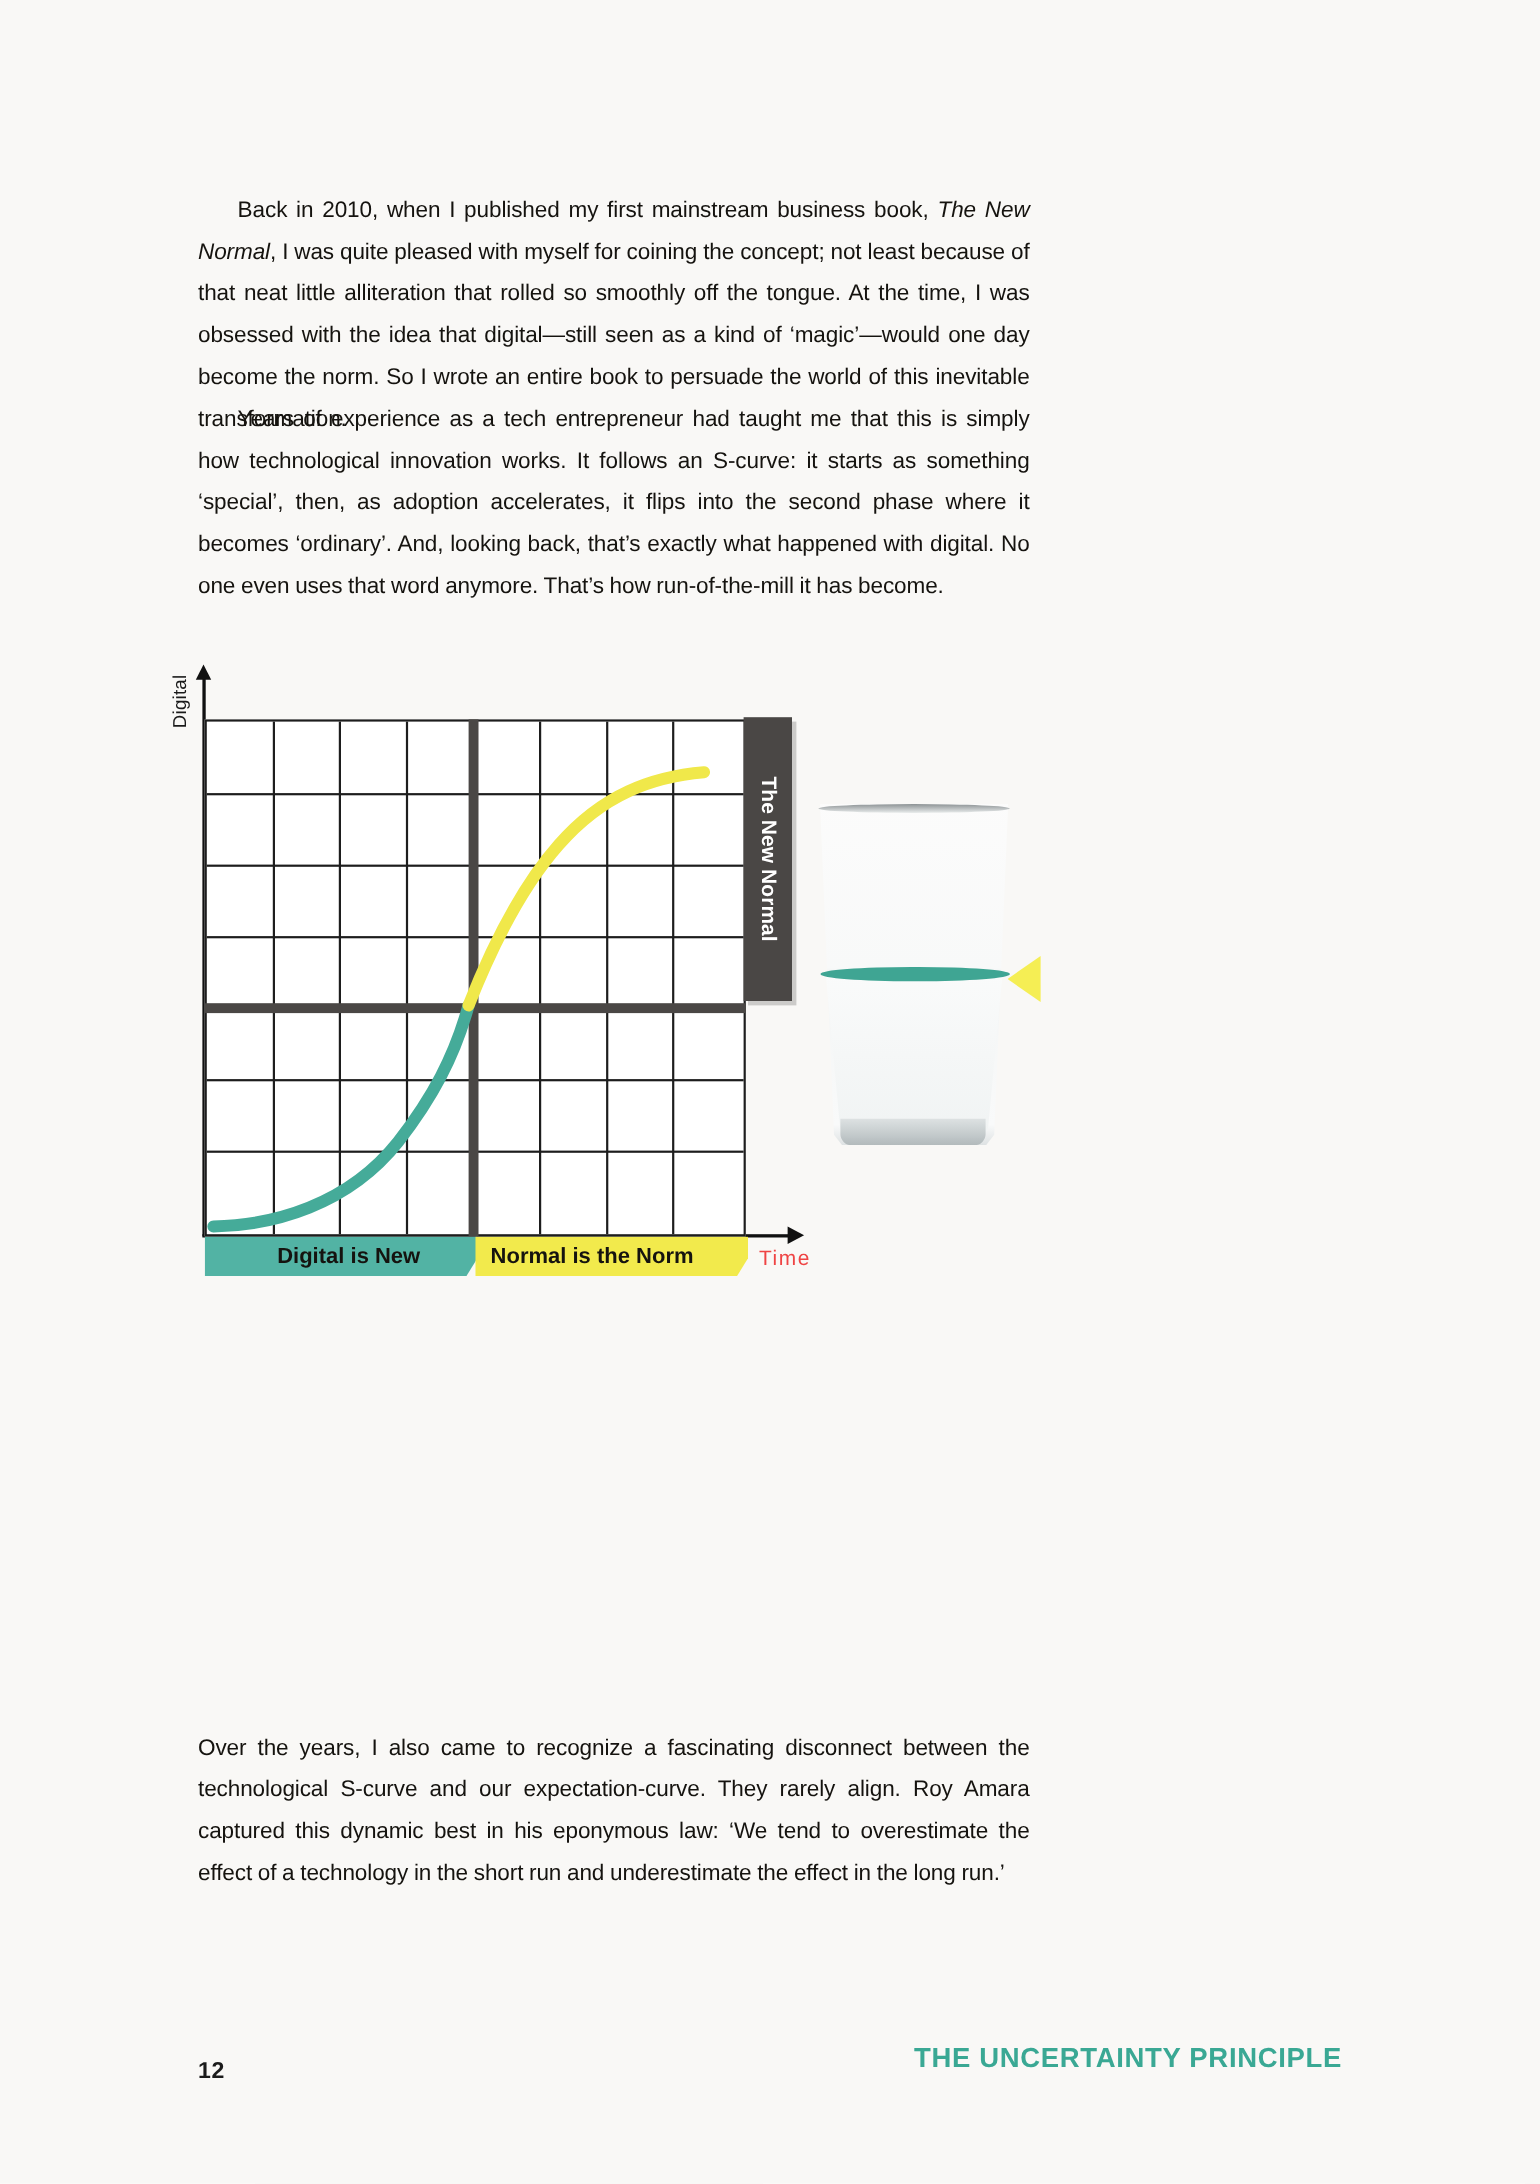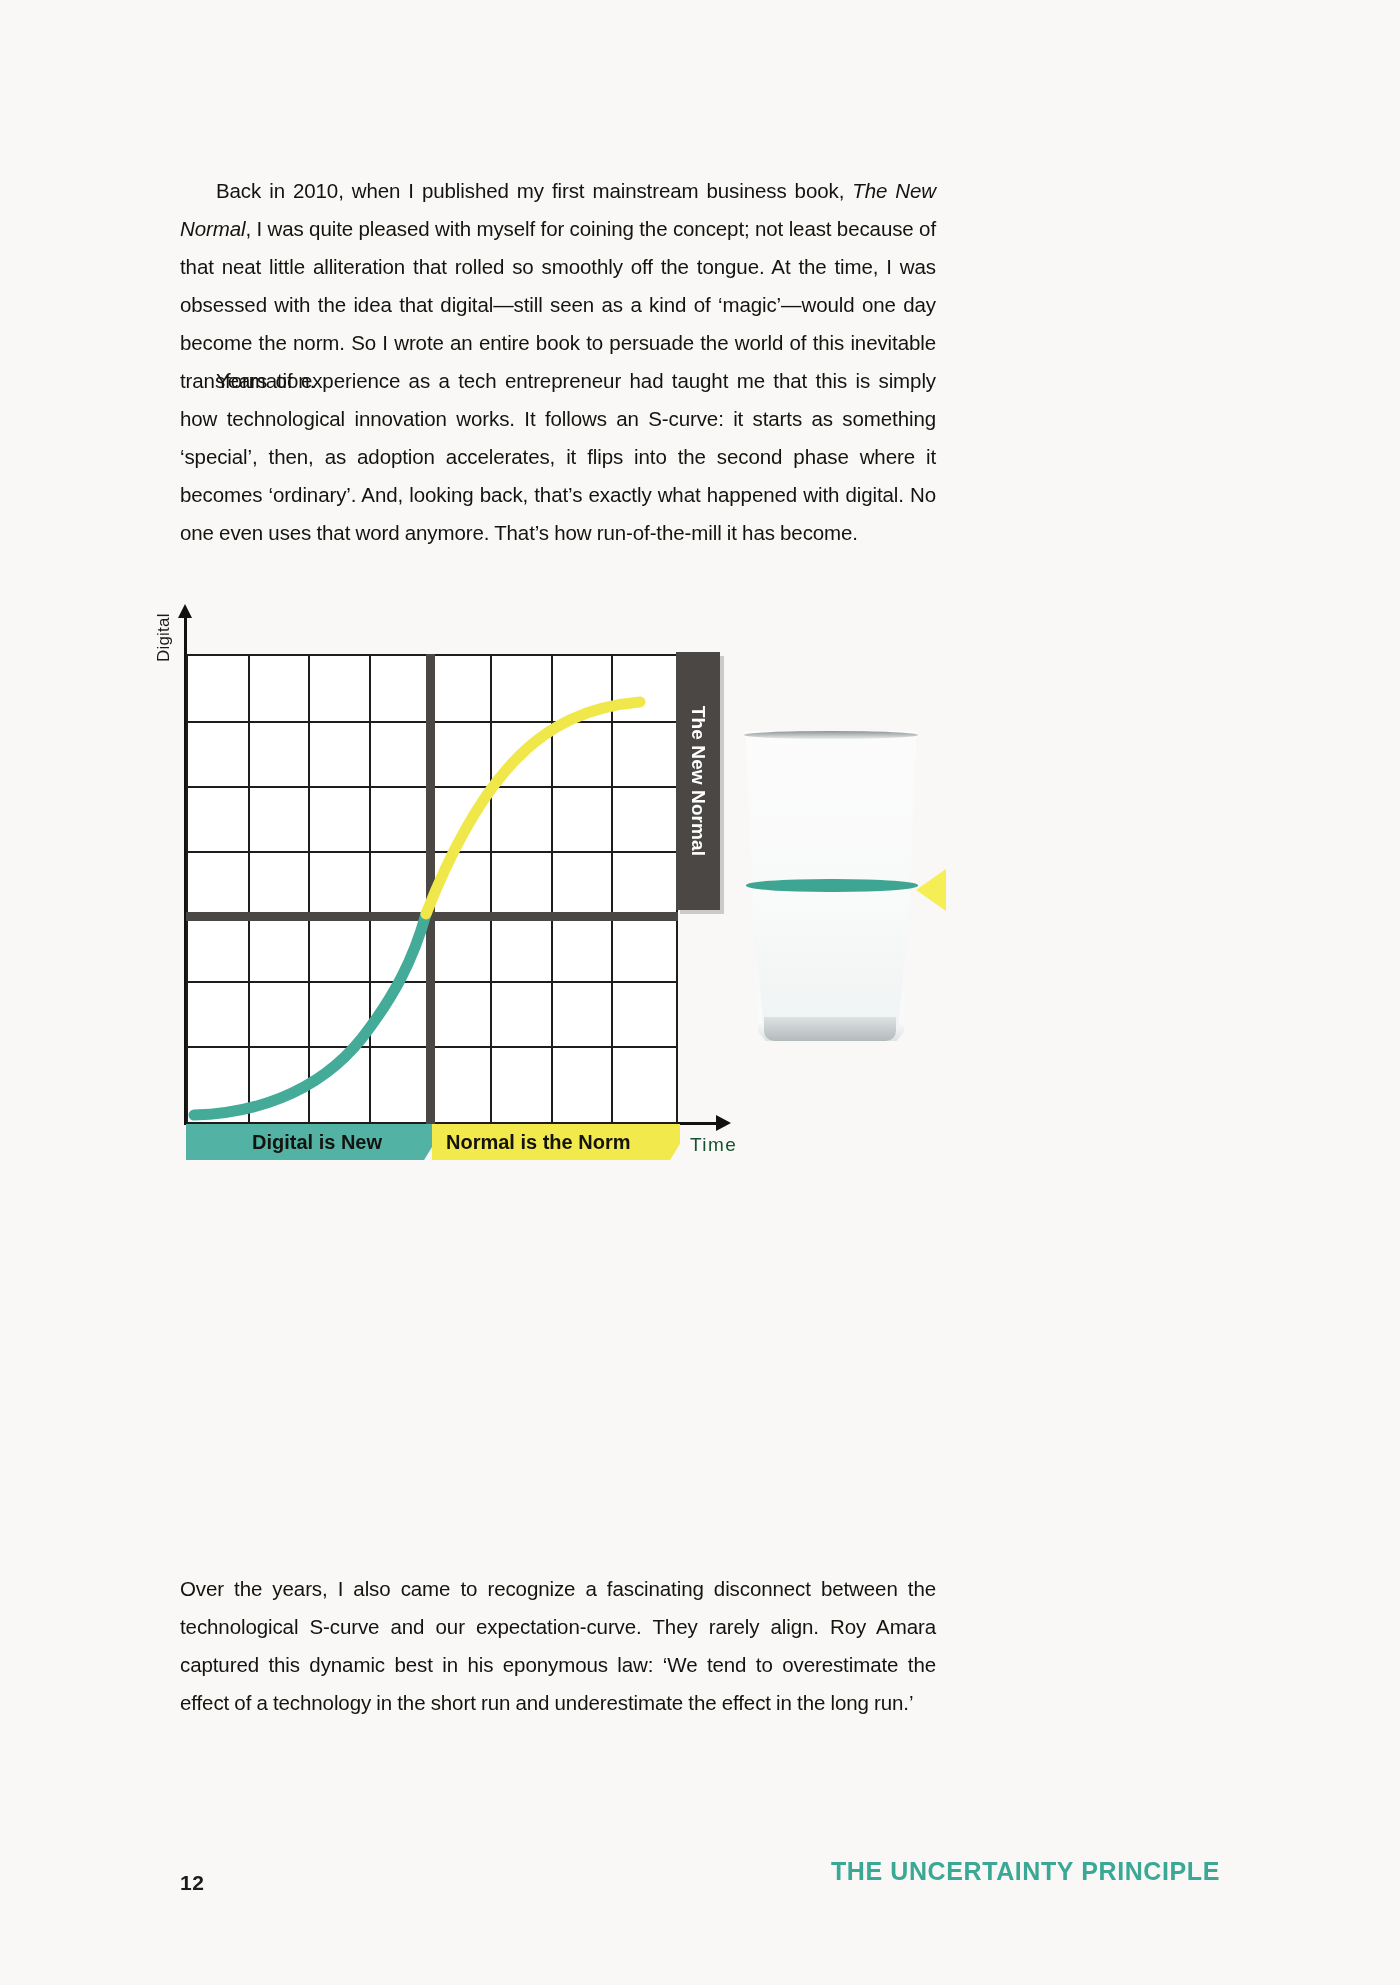--- a/index.html
+++ b/index.html
@@ -62,21 +62,21 @@
     font-size: 17px;
     color: #1a1a1a;
     letter-spacing: 0.2px;
     white-space: nowrap;
   }
   .x-axis-label {
     position: absolute;
     left: 530px;
     top: 538px;
     font-size: 19px;
-    color: #14532d;
+    color: #ef4444;
     letter-spacing: 1.4px;
   }
   
   .grid-box {
     position: absolute;
     left: 26px;
     top: 58px;
     width: 492px;
     height: 470px;
     background: #ffffff;

